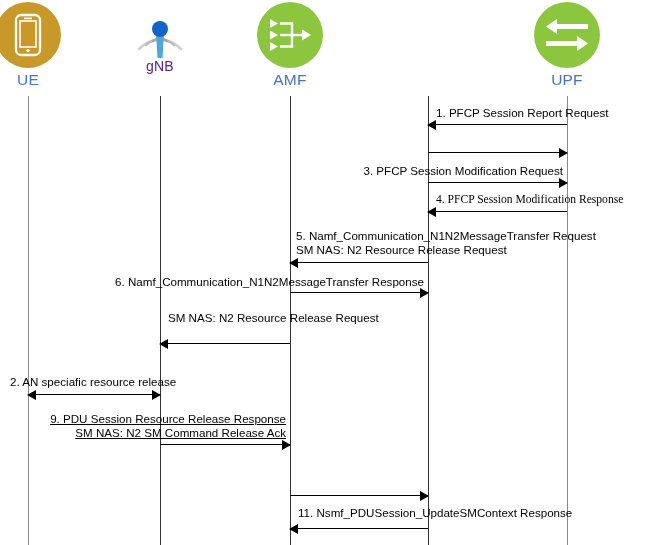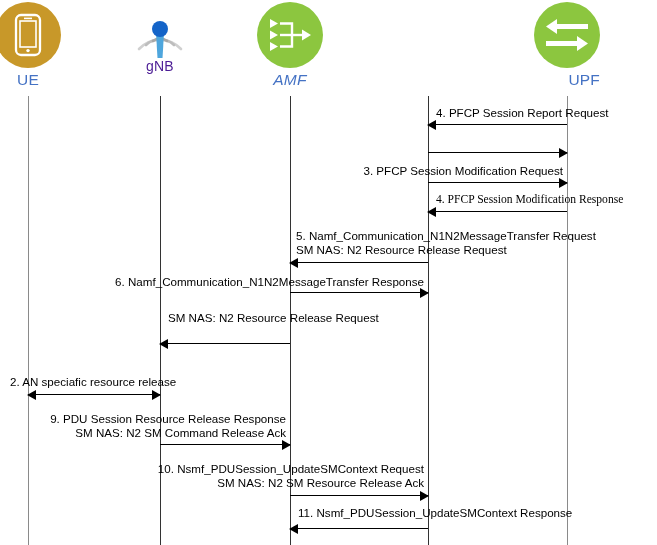--- a/index.html
+++ b/index.html
@@ -91,25 +91,25 @@
             <polygon points="2,27 10,31.5 2,36"></polygon>
           </g>
           <g stroke="#ffffff" stroke-width="2.4" fill="none">
             <path d="M12 8.5 L24 8.5 L24 31.5 L12 31.5"></path>
             <path d="M12 20 L36 20"></path>
           </g>
           <polygon points="34,14.5 43,20 34,25.5" fill="#ffffff"></polygon>
         </svg>
       </span>
     </div>
-    <div class="actor-label" style="color:#4472c4;font-style:italic;">AMF</div>
-  </div>
-
-
-  <div class="actor" style="left:567px;top:2px;text-align:right;">
+    <div class="actor-label" style="color:#4472c4;">AMF</div>
+  </div>
+
+
+  <div class="actor" style="left:567px;top:2px;">
     <div class="actor-icon" style="background:#8cc63f;">
       <span>
         <svg width="46" height="38" viewBox="0 0 46 38">
           <g fill="#ffffff">
             <polygon points="2,10.5 13,3 13,18"></polygon>
             <rect x="11" y="8" width="33" height="5"></rect>
             <polygon points="44,27.5 33,20 33,35"></polygon>
             <rect x="2" y="25" width="33" height="5"></rect>
           </g>
         </svg>
@@ -118,21 +118,21 @@
     <div class="actor-label" style="color:#4472c4;">UPF</div>
   </div>
 
   <div class="lifeline" style="left:28px; top:96px; height:449px; border-left-color:#8a8a8a;"></div>
   <div class="lifeline" style="left:160px;top:96px; height:449px; border-left-color:#333333;"></div>
   <div class="lifeline" style="left:290px;top:96px; height:449px; border-left-color:#333333;"></div>
   <div class="lifeline" style="left:428px;top:96px; height:449px; border-left-color:#333333;"></div>
   <div class="lifeline" style="left:567px;top:96px; height:449px; border-left-color:#8a8a8a;"></div>
 
   <div class="msg-label" style="left:436px;top:106px;">
-    <div>4. PFCP Session Report Request</div>
+    <div>1. PFCP Session Report Request</div>
   </div>
   <div class="arrow" style="left:428px;top:124px;width:139px;">
     <span class="head l"></span>
   </div>
 
   <div class="arrow" style="left:428px;top:152px;width:139px;">
     <span class="head r"></span>
   </div>
 
   <div class="msg-label right" style="left:563px;top:164px;">
@@ -172,32 +172,28 @@
   </div>
 
   <div class="msg-label" style="left:10px;top:375px;">
     <div>2. AN speciafic resource release</div>
   </div>
   <div class="arrow" style="left:28px;top:394px;width:132px;">
     <span class="head l"></span>
     <span class="head r"></span>
   </div>
 
-  <div class="msg-label right" style="left:286px;top:412px;text-align:right;">
+  <div class="msg-label right" style="left:286px;top:412px;text-align:right;text-decoration:underline;">
     <div>9. PDU Session Resource Release Response</div>
     <div>SM NAS: N2 SM Command Release Ack</div>
   </div>
   <div class="arrow" style="left:160px;top:444px;width:130px;">
     <span class="head r"></span>
   </div>
 
-  <div class="msg-label right" style="left:424px;top:462px;text-align:right;">
-    <div>10. Nsmf_PDUSession_UpdateSMContext Request</div>
-    <div>SM NAS: N2 SM Resource Release Ack</div>
-  </div>
   <div class="arrow" style="left:290px;top:495px;width:138px;">
     <span class="head r"></span>
   </div>
 
   <div class="msg-label" style="left:298px;top:506px;">
     <div>11. Nsmf_PDUSession_UpdateSMContext Response</div>
   </div>
   <div class="arrow" style="left:290px;top:528px;width:138px;">
     <span class="head l"></span>
   </div>

